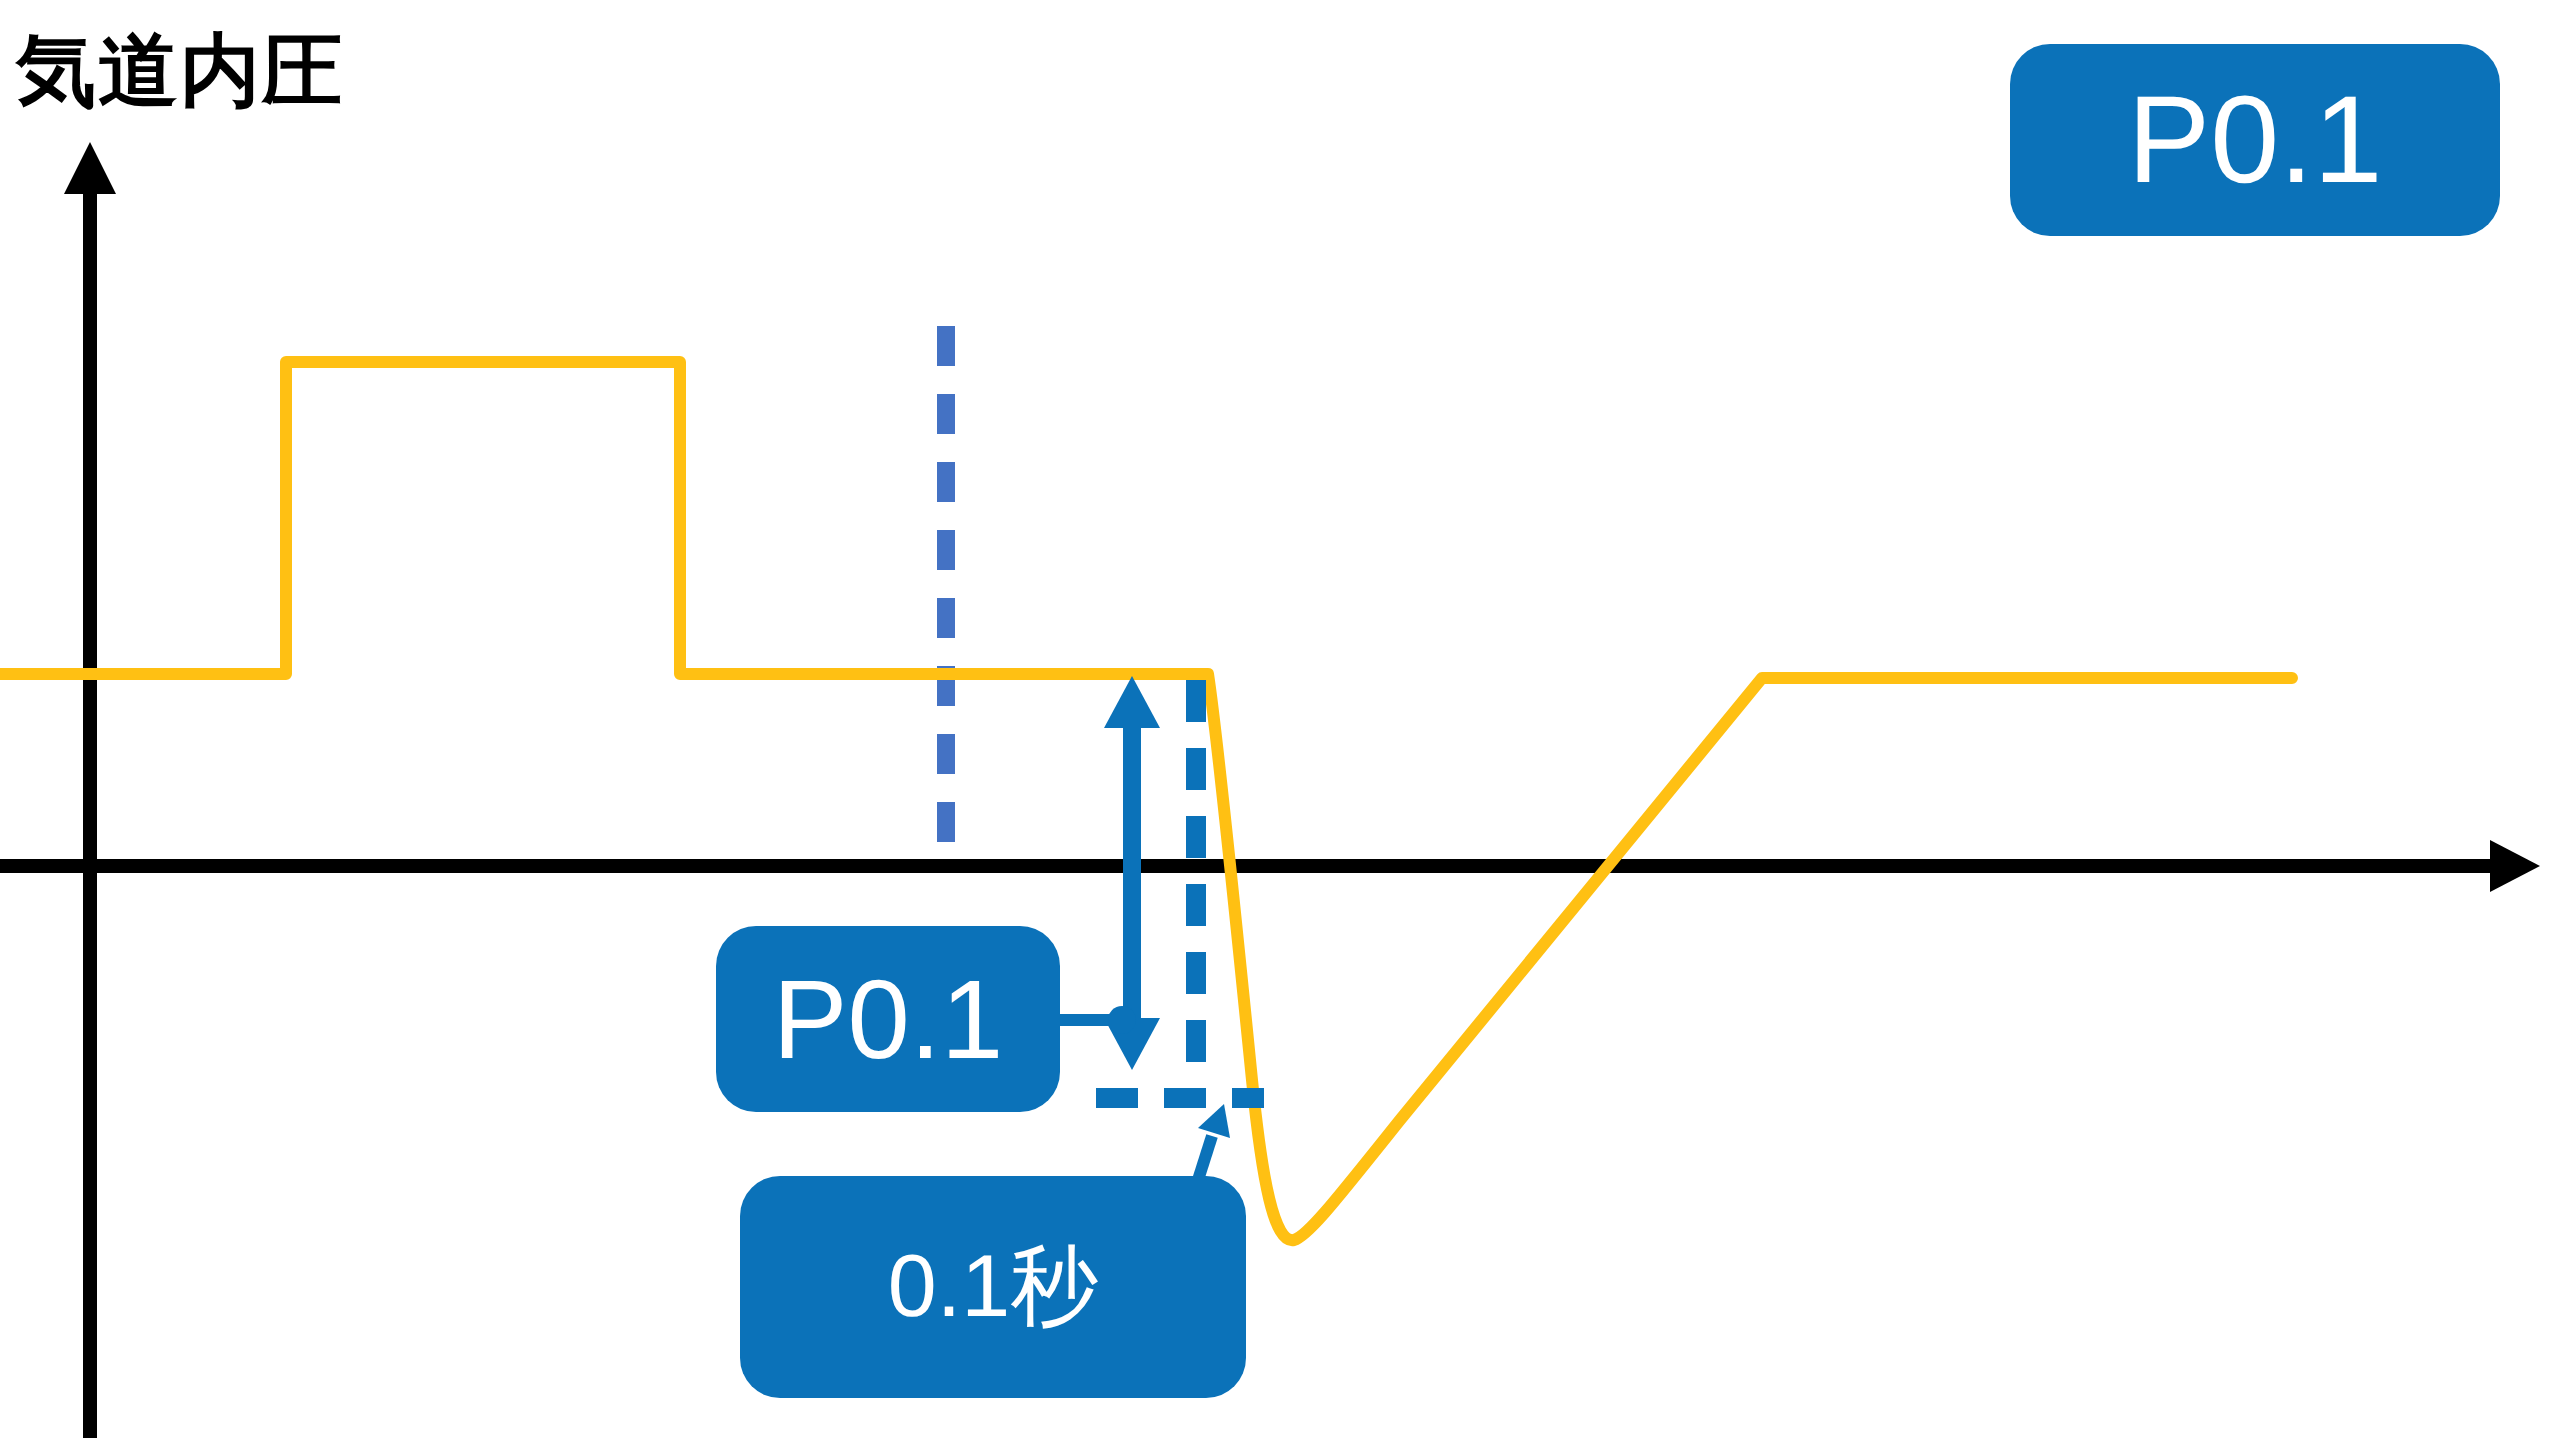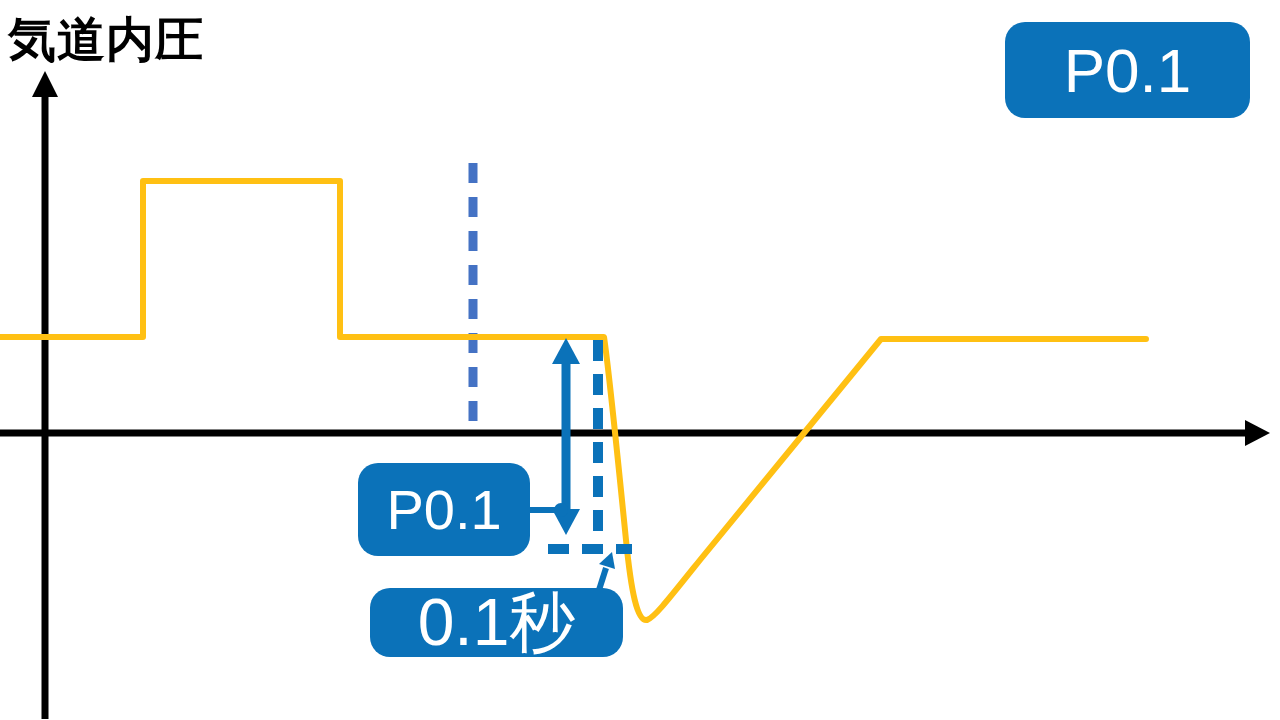--- a/index.html
+++ b/index.html
@@ -14,36 +14,36 @@
   body{
     width:1280px;height:720px;overflow:hidden;
     background:var(--background);
     font-family:"Liberation Sans","DejaVu Sans",sans-serif;
   }
   .stage{position:relative;width:1280px;height:720px;background:var(--background);}
   .stage svg{position:absolute;left:0;top:0;}
 
   .axis-title{
     position:absolute;left:8px;top:8px;
-    font-size:48px;font-weight:bold;color:var(--axis-black);
+    font-size:40px;font-weight:bold;color:var(--axis-black);
     letter-spacing:1px;white-space:nowrap;
   }
 
   .callout{
     position:absolute;
     background:var(--primary-blue);
     color:var(--label-text);
     border-radius:20px;
     display:flex;align-items:center;justify-content:center;
     white-space:nowrap;
   }
   .callout-occlusion{left:375px;top:72px;width:195px;height:90px;font-size:56px;}
   .callout-p01-badge{left:1005px;top:22px;width:245px;height:96px;font-size:62px;}
   .callout-p01{left:358px;top:463px;width:172px;height:93px;font-size:56px;}
-  .callout-duration{left:370px;top:588px;width:253px;height:69px;font-size:66px;align-items:center;}
+  .callout-duration{left:370px;top:588px;width:253px;height:111px;font-size:44px;align-items:center;}
 
   .wave{stroke:var(--waveform-yellow);stroke-width:6;fill:none;stroke-linejoin:round;stroke-linecap:round;}
   .axis-line{stroke:var(--axis-black);stroke-width:7;fill:none;}
   .axis-head{fill:var(--axis-black);stroke:none;}
   .dash-light{stroke:var(--dash-blue);stroke-width:9;fill:none;stroke-dasharray:20 14;}
   .dash-dark{stroke:var(--primary-blue);stroke-width:10;fill:none;stroke-dasharray:21 13;}
   .meas{stroke:var(--primary-blue);stroke-width:9;fill:none;}
   .meas-thin{stroke:var(--primary-blue);stroke-width:6;fill:none;}
   .meas-head{fill:var(--primary-blue);stroke:none;}
 </style>

